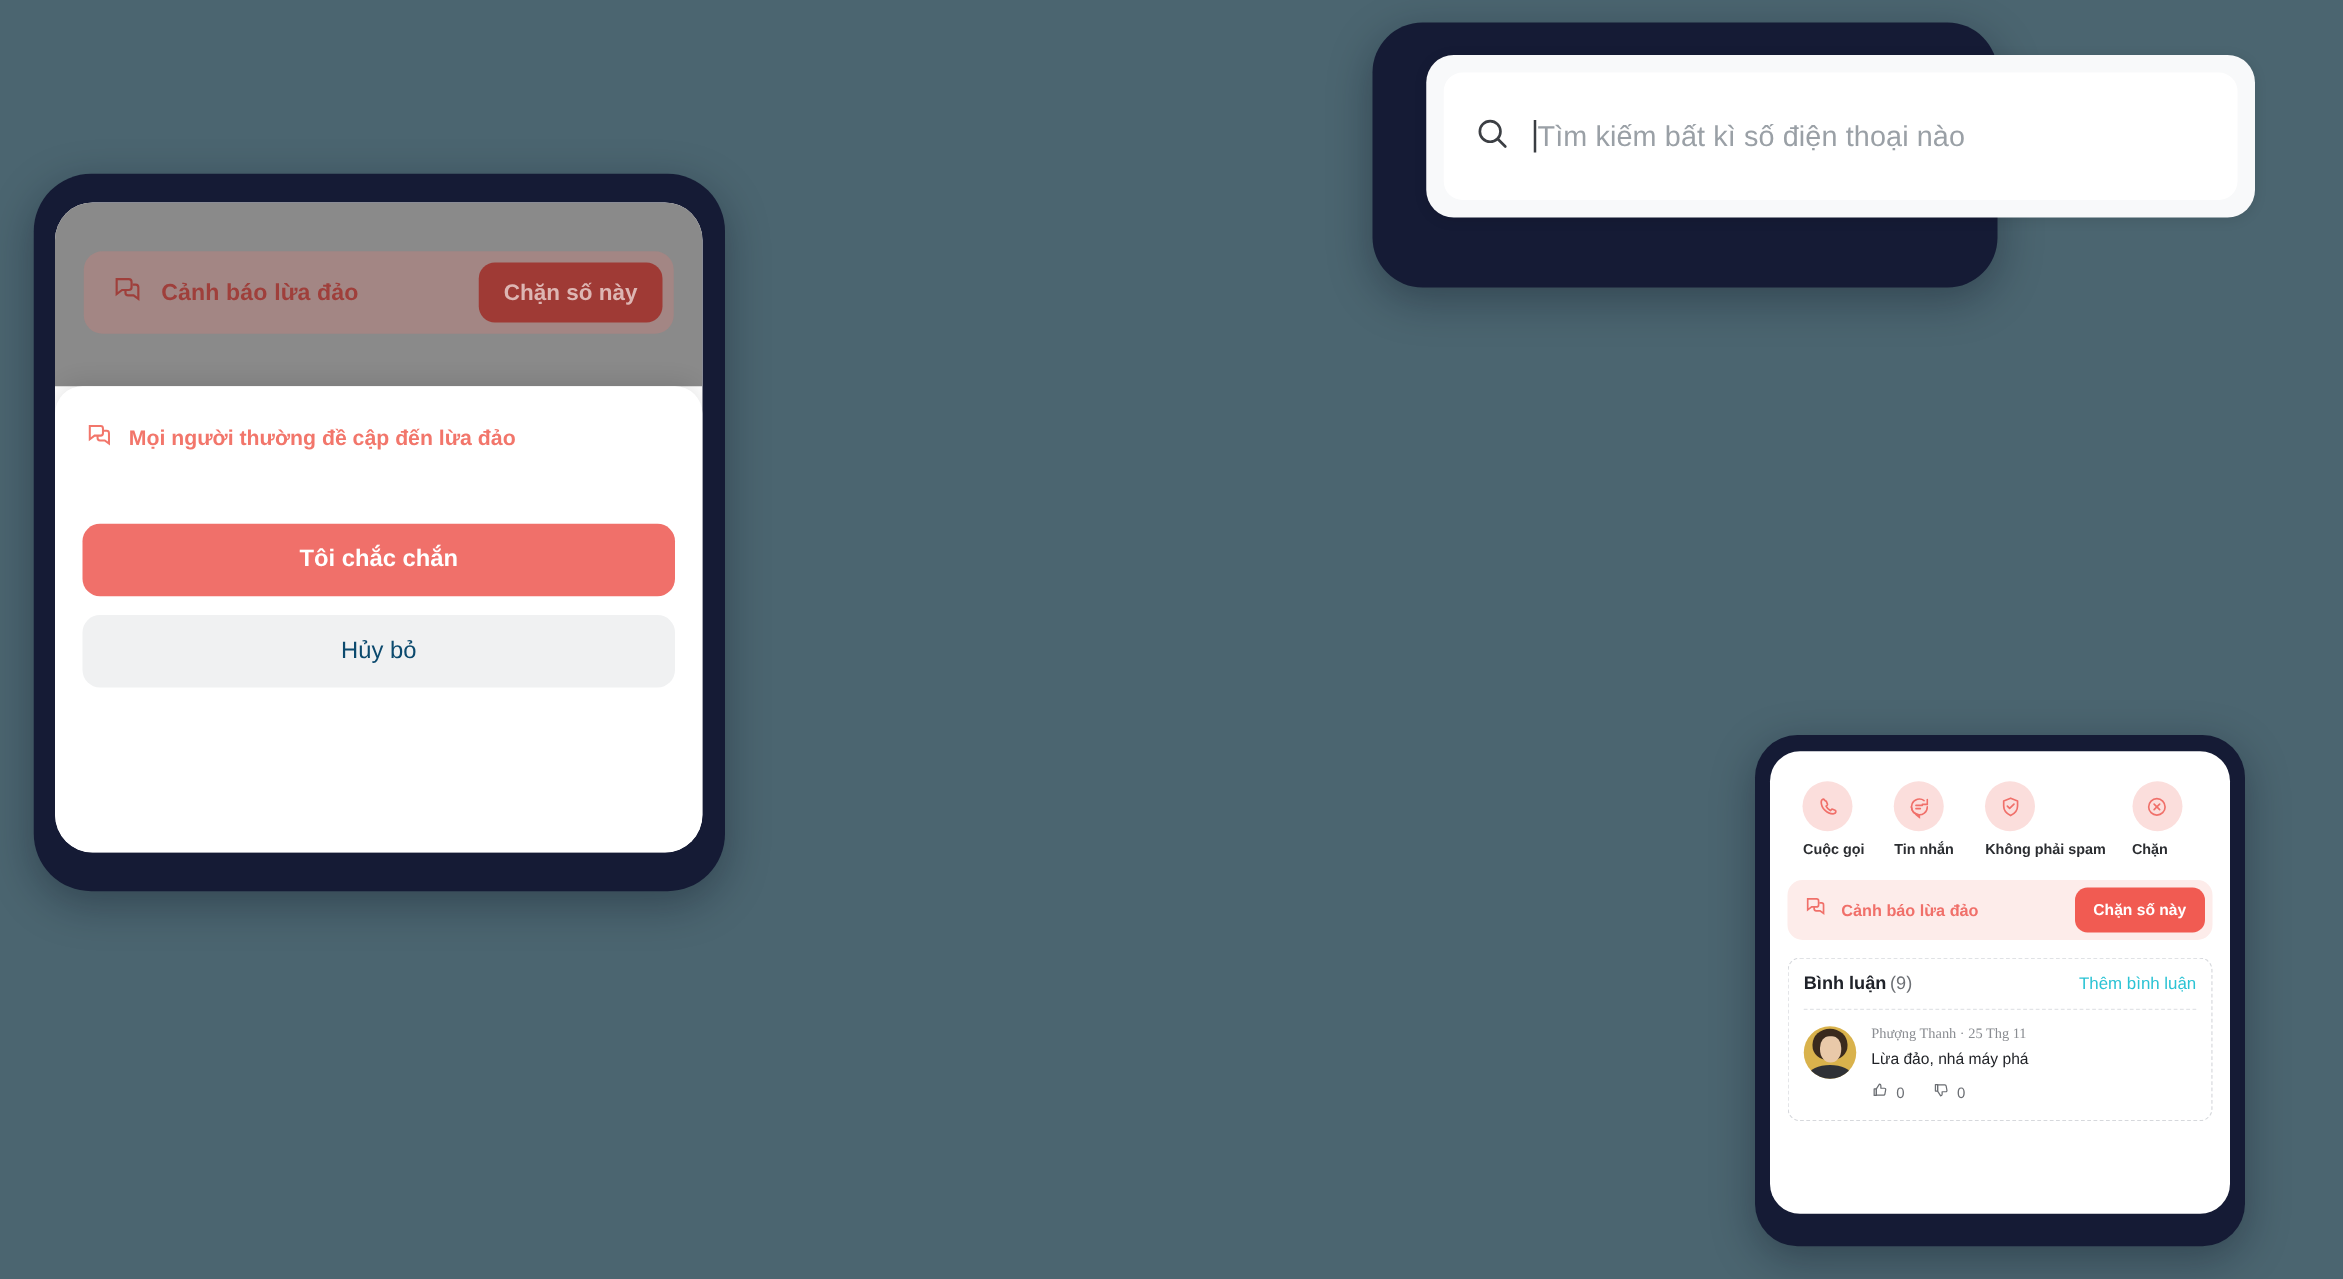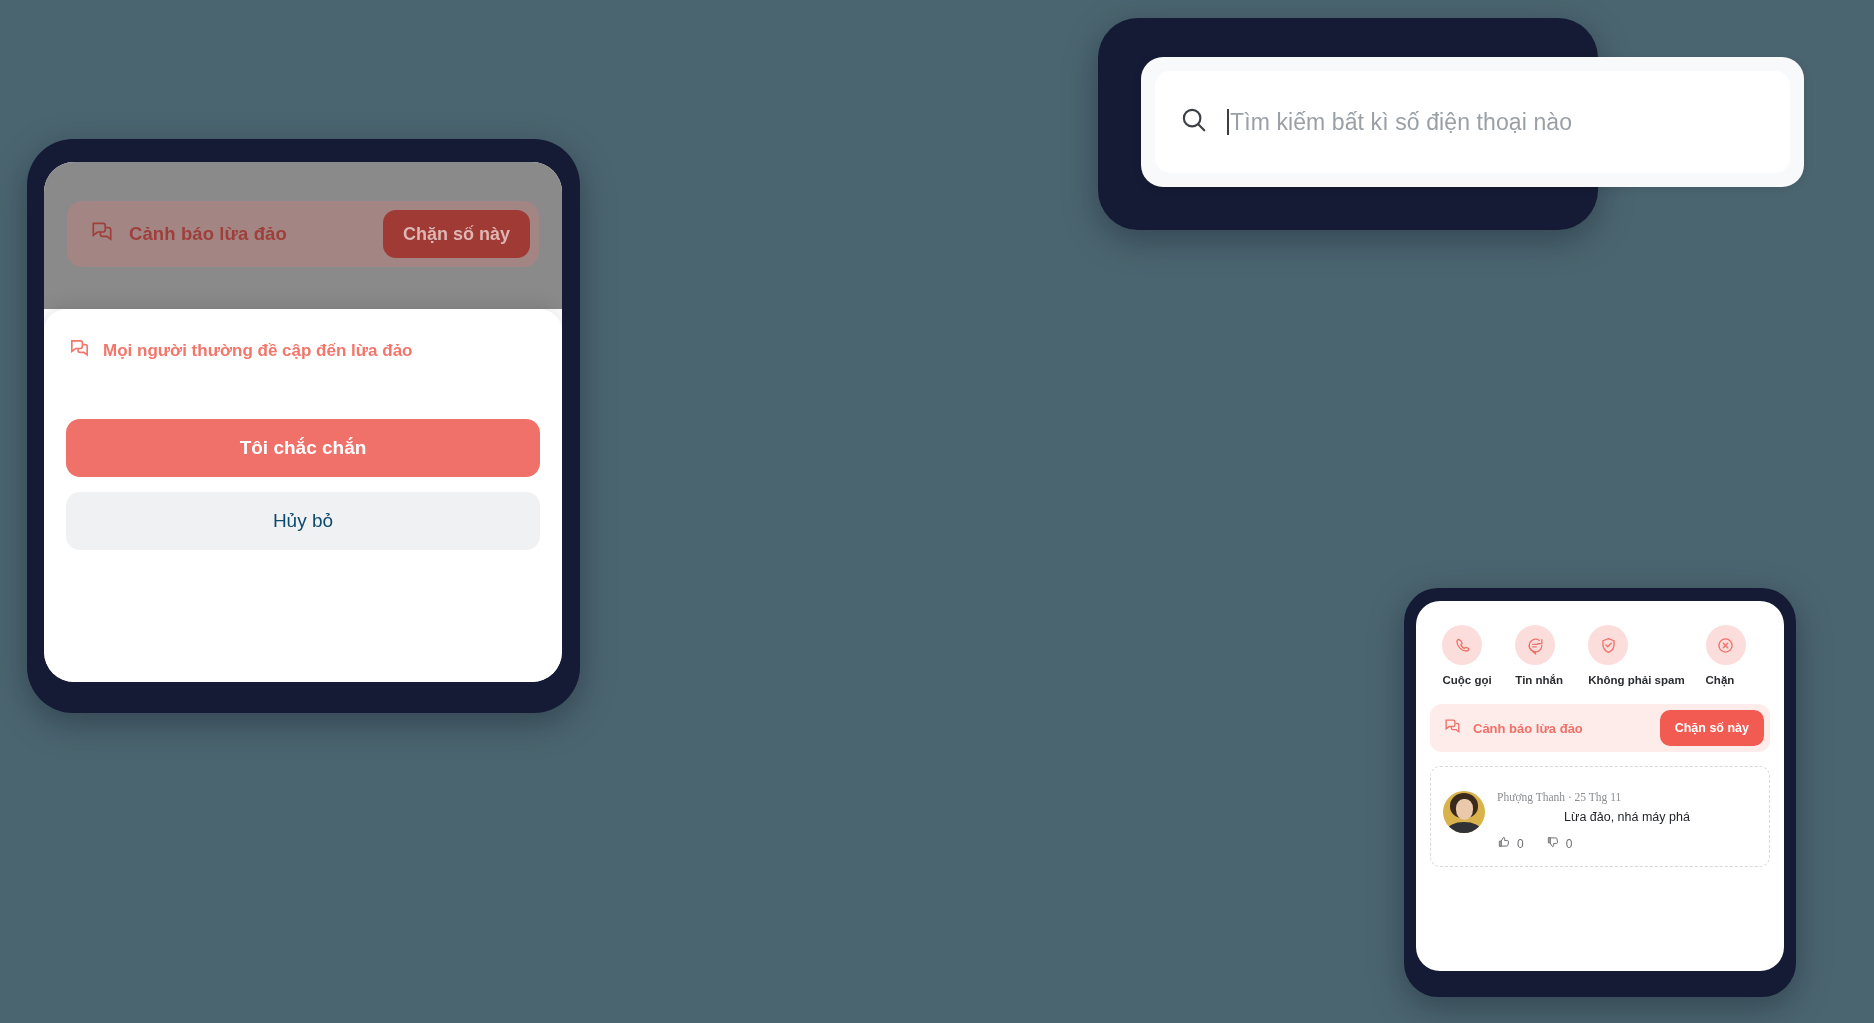--- a/index.html
+++ b/index.html
@@ -148,21 +148,21 @@
   #search-frame {
     left: 1098px;
     top: 18px;
     width: 500px;
     height: 212px;
     border-radius: 40px;
   }
   #search-screen {
     position: absolute;
     left: 43px;
-    top: 39px;
+    top: 26px;
     width: 663px;
     height: 130px;
     background: #F8F9FA;
     border-radius: 22px;
     box-shadow: 0 2px 10px rgba(0,0,0,0.10);
     padding: 14px;
   }
   #search-input-wrap {
     width: 100%;
     height: 100%;
@@ -332,21 +332,20 @@
   }
   .comment-meta {
     font-size: 11.5px;
     color: #8a8d92;
     font-family: Liberation Serif, serif;
   }
   .comment-text {
     font-size: 12.5px;
     color: #1f2126;
     margin-top: 7px;
-    text-align: center;
   }
   .vote-row {
     display: flex;
     gap: 22px;
     margin-top: 11px;
     align-items: center;
   }
   .vote {
     display: flex;
     align-items: center;
@@ -464,20 +463,26 @@
         <svg width="19" height="19" viewBox="0 0 24 24" fill="none" stroke="#F0706A" stroke-width="1.7">
           <path d="M4 4h9a2 2 0 0 1 2 2v4a2 2 0 0 1-2 2H8l-4 3z"></path>
           <path d="M10.5 12.2V14a2 2 0 0 0 2 2h4l3.5 2.6V10a2 2 0 0 0-2-2h-2.2"></path>
         </svg>
       </span>
       <span class="warn-text">Cảnh báo lừa đảo</span>
       <button class="block-btn">Chặn số này</button>
     </div>
 
     <div class="comments-box">
+      <div class="comments-head">
+        <div>
+          <span class="comments-title">Bình luận</span><span class="comments-count">(9)</span>
+        </div>
+        <span class="add-comment">Thêm bình luận</span>
+      </div>
 
       <div class="comment">
         <div class="avatar">
           <div class="hair"></div>
           <div class="face"></div>
           <div class="body"></div>
         </div>
         <div style="flex:1;min-width:0;">
           <div class="comment-meta">
             <span>Phượng Thanh</span>

